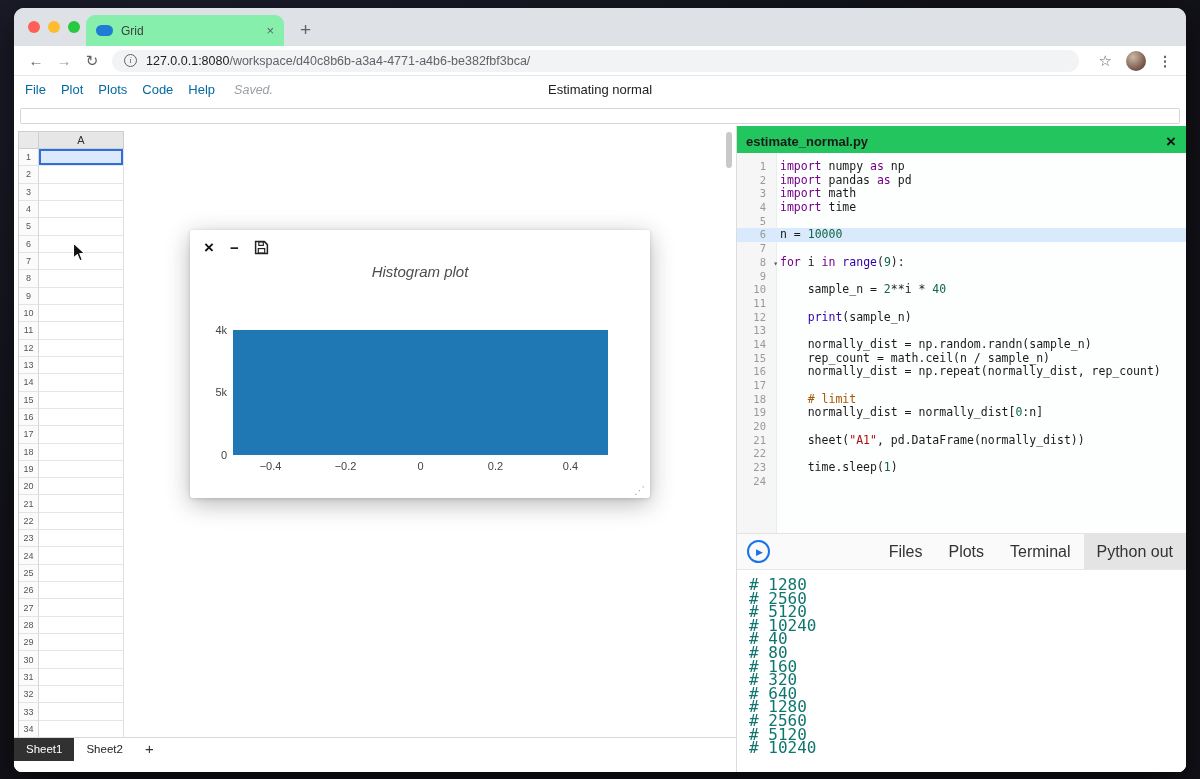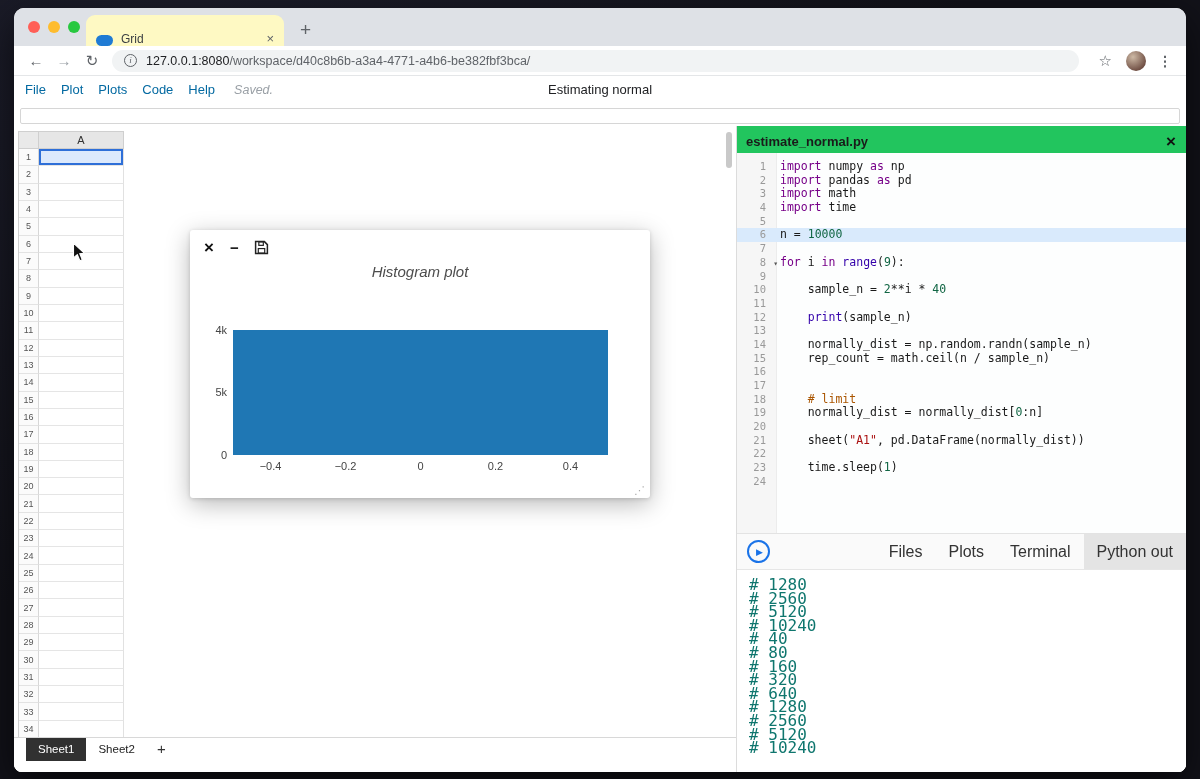--- a/index.html
+++ b/index.html
@@ -5,21 +5,21 @@
   * { margin:0; padding:0; box-sizing:border-box; }
   html,body { width:1200px; height:779px; overflow:hidden; font-family:"Liberation Sans", sans-serif; }
   .desktop { position:relative; width:1200px; height:779px; background:radial-gradient(ellipse at 15% 8%, #1d1e2c 0%, #121219 55%), #121219; }
   .window { position:absolute; left:14px; top:8px; width:1172px; height:764px; background:#fff; border-radius:10px 10px 8px 8px; overflow:hidden; box-shadow:0 12px 40px rgba(0,0,0,.65); }
 
   
   .tabstrip { position:absolute; left:0; top:0; width:100%; height:38px; background:#dee1e6; }
   .traffic { position:absolute; left:14px; top:13px; display:flex; gap:8px; }
   .tl { width:12px; height:12px; border-radius:50%; display:inline-block; }
   .tl.red{background:#ff5f57;} .tl.yellow{background:#febc2e;} .tl.green{background:#28c840;}
-  .tab { position:absolute; left:72px; top:7px; width:198px; height:31px; background:#fef9c3; border-radius:9px 9px 0 0; display:flex; align-items:flex-end; padding:0 10px; }
+  .tab { position:absolute; left:72px; top:7px; width:198px; height:31px; background:#86efac; border-radius:9px 9px 0 0; display:flex; align-items:center; padding:0 10px; }
   .favicon { width:17px; height:11px; background:#1f7bd4; border-radius:6px; margin-right:8px; flex:0 0 auto; }
   .tab-title { font-size:12px; color:#3c4043; flex:1; }
   .tab-close { font-size:13px; color:#5f6368; cursor:default; }
   .newtab { position:absolute; left:286px; top:8px; font-size:19px; color:#5f6368; line-height:28px; }
 
   .toolbar { position:absolute; left:0; top:38px; width:100%; height:30px; background:#fff; border-bottom:1px solid #e4e6e8; display:flex; align-items:center; padding:0 10px 0 8px; }
   .navicon { width:28px; text-align:center; font-size:15px; color:#5f6368; flex:0 0 auto; }
   .navicon.dim { color:#9aa0a6; }
   .urlbar { flex:1; height:22px; margin:0 12px 0 6px; background:#f1f3f4; border-radius:11px; display:flex; align-items:center; padding:0 12px; }
   .infoicon { width:13px; height:13px; border:1px solid #5f6368; border-radius:50%; color:#5f6368; font-size:9px; line-height:11px; text-align:center; margin-right:9px; flex:0 0 auto; font-style:italic; font-family:"Liberation Serif", serif; }
@@ -47,21 +47,21 @@
   .colA { flex:0 0 85px; background:#e6e6e6; border-right:1px solid #cfcfcf; border-bottom:1px solid #cfcfcf; font-size:11px; color:#333; text-align:center; line-height:16px; }
   .gridrows { display:grid; grid-template-rows:repeat(34, 1fr); height:589px; width:105px; }
   .row { display:grid; grid-template-columns:20px 85px; }
   .rownum { background:#fbfbfb; border-right:1px solid #d7d7d7; border-bottom:1px solid #e3e3e3; font-size:9px; color:#555; text-align:center; display:flex; align-items:center; justify-content:center; }
   .cell { background:#fff; border-right:1px solid #e1e1e1; border-bottom:1px solid #e5e5e5; }
   .cell.selected { background:#dce9fc; box-shadow:inset 0 0 0 2px #2e6fd8; }
   .vthumb { position:absolute; left:712px; top:124px; width:6px; height:36px; background:#c9c9c9; border-radius:3px; }
 
   .sheettabs { position:absolute; left:0; top:611px; width:722px; height:24px; border-top:1px solid #d8d8d8; background:#fff; display:flex; align-items:stretch; }
   .stab { padding:0 12px; font-size:11.5px; color:#222; line-height:23px; }
-  .stab.active { background:#313131; color:#fff;margin-left:12px; }
+  .stab.active { background:#313131; color:#fff; }
   .addsheet { padding:0 10px; font-size:15px; color:#333; line-height:22px; }
 
   
   .codepane { position:absolute; left:722px; top:0; right:0; bottom:0; background:#fdfdfd; border-left:1px solid #dcdcdc; }
   .filebar { position:absolute; left:0; top:0; width:100%; height:27px; display:flex; align-items:center; padding:4px 10px 0 9px; background:#22c55e; }
   .filename { font-size:13px; font-weight:bold; color:#1a1a1a; flex:1; }
   .panel-close { font-size:17px; color:#111; font-weight:bold; }
   .editor { position:absolute; left:0; top:27px; width:100%; height:380px; padding-top:7px; background:#fdfefe; overflow:hidden; }
   .editor::before { content:""; position:absolute; left:0; top:0; bottom:0; width:39px; background:#f6f6f6; border-right:1px solid #ececec; }
   .cline { position:relative; display:flex; height:13.7px; line-height:13.7px; font-family:"DejaVu Sans Mono", monospace; font-size:11.5px; }
@@ -359,20 +359,21 @@
             <div class="cline">
               <span class="gut">14</span>
               <span class="ctext"><span class="tk-pl">    normally_dist = np.random.randn(sample_n)</span></span>
             </div>
             <div class="cline">
               <span class="gut">15</span>
               <span class="ctext"><span class="tk-pl">    rep_count = math.ceil(n / sample_n)</span></span>
             </div>
             <div class="cline">
               <span class="gut">16</span>
+              <span class="ctext"><span class="tk-pl">    normally_dist = np.repeat(normally_dist, rep_count)</span></span>
             </div>
             <div class="cline">
               <span class="gut">17</span>
               <span class="ctext"></span>
             </div>
             <div class="cline">
               <span class="gut">18</span>
               <span class="ctext"><span class="tk-cm">    # limit</span></span>
             </div>
             <div class="cline">

